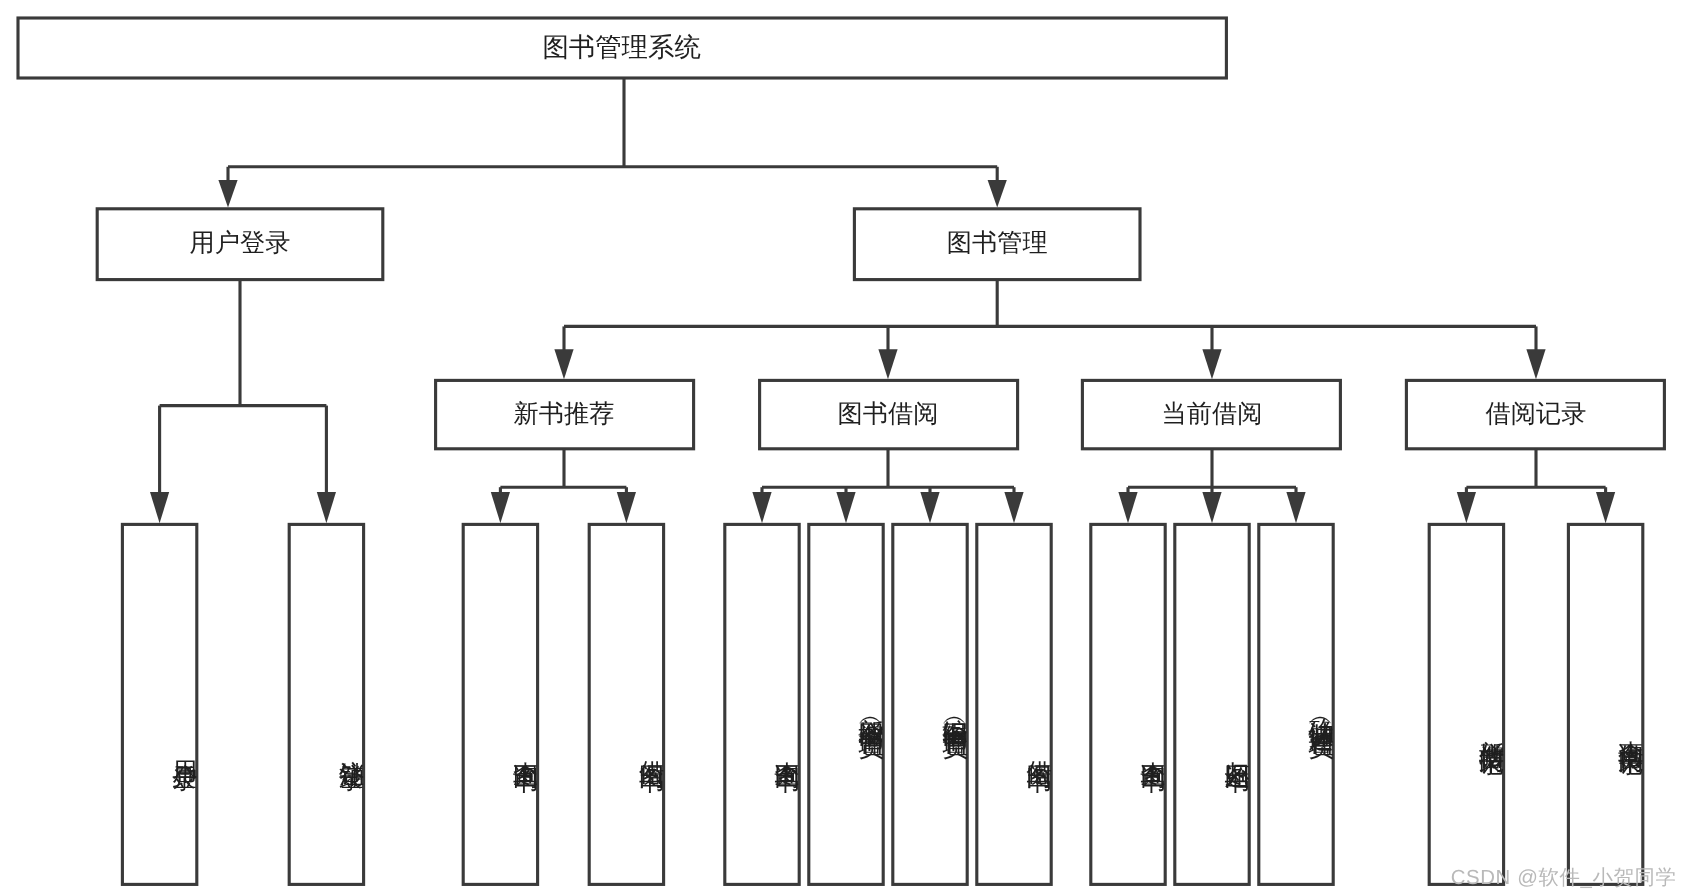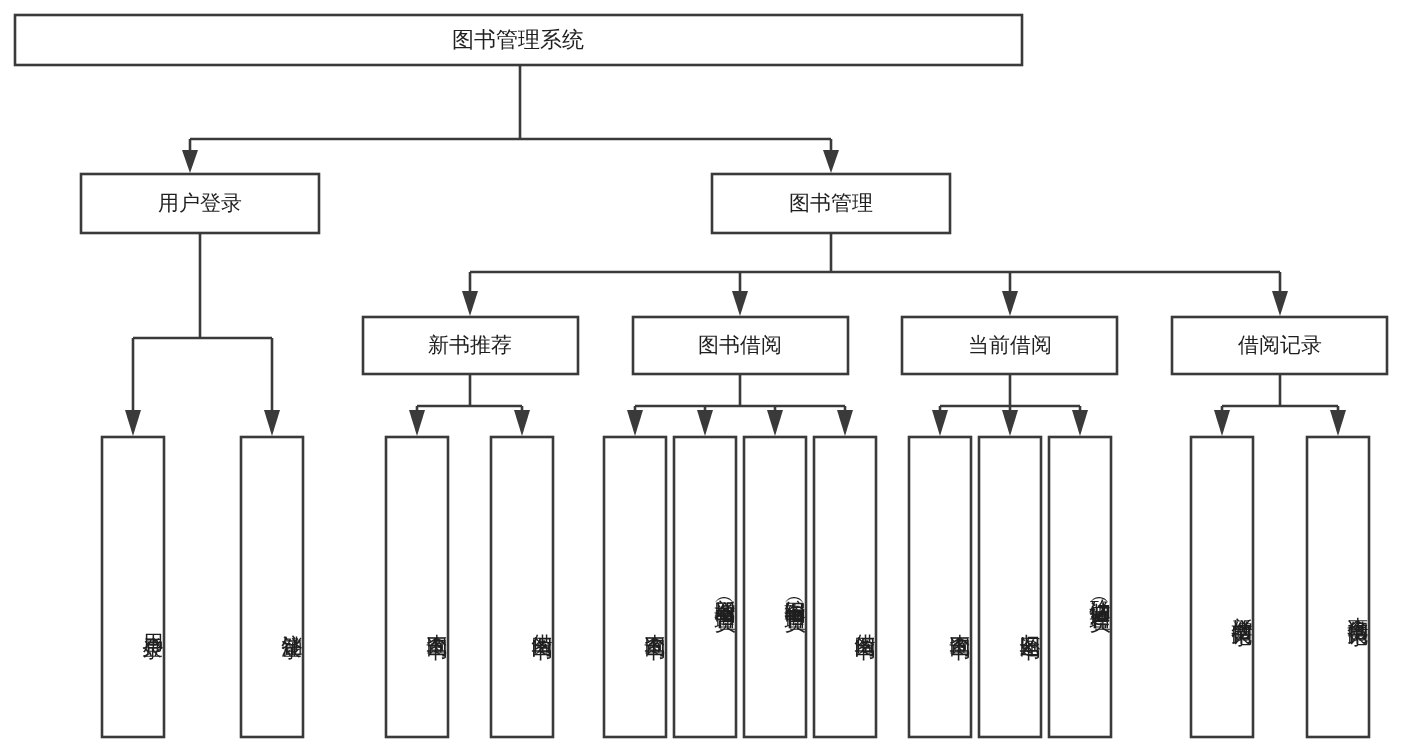--- a/index.html
+++ b/index.html
@@ -214,14 +214,15 @@
   <div class="vlabel" style="left:744px; top:444px; width:62px; height:293px;">编辑图书（管理员）</div>
   <div class="vlabel" style="left:814px; top:505px; width:62px; height:232px;">借阅图书</div>
 
   <div class="vlabel" style="left:909px; top:505px; width:62px; height:232px;">查询图书</div>
   <div class="vlabel" style="left:979px; top:505px; width:62px; height:232px;">归还图书</div>
   <div class="vlabel" style="left:1049px; top:444px; width:62px; height:293px;">确认归还（管理员）</div>
 
   <div class="vlabel" style="left:1191px; top:475px; width:62px; height:262px;">新增借阅记录</div>
   <div class="vlabel" style="left:1307px; top:475px; width:62px; height:262px;">查询借阅记录</div>
 
+  <div class="watermark">CSDN @软件_小贺同学</div>
 
 </div>
 
 </body></html>

